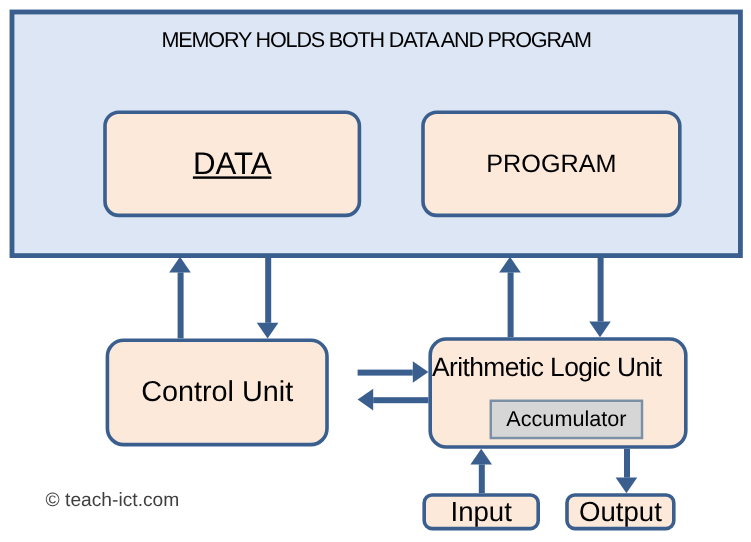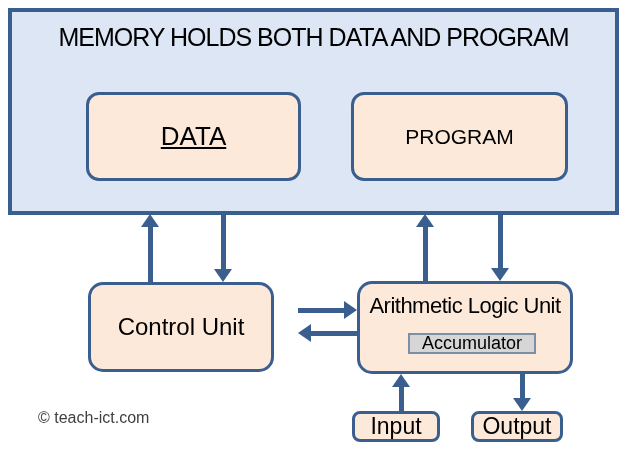--- a/index.html
+++ b/index.html
@@ -24,21 +24,21 @@
     position: absolute;
     left: 8px; top: 8px;
     width: 611px; height: 207px;
     background: var(--memory-fill);
     border: 4px solid var(--blue);
   }
   .memory-title {
     position: absolute;
     left: 0; right: 0; top: 11px;
     text-align: center;
-    font-size: 25px;
+    font-size: 18px;
     letter-spacing: -1px;
     color: #000000;
     white-space: nowrap;
   }
   .rounded {
     position: absolute;
     background: var(--peach);
     border: 3px solid var(--blue);
     display: flex;
     align-items: center;
@@ -65,40 +65,39 @@
     font-size: 24px;
   }
   .alu {
     left: 357px; top: 281px;
     width: 216px; height: 93px;
     border-radius: 15px;
     display: block;
   }
   .alu-label {
     margin-top: 9px;
-    text-align: center;
     font-size: 22px;
     letter-spacing: -0.5px;
     white-space: nowrap;
   }
   .accumulator {
     position: absolute;
     left: 48px; top: 49px;
-    width: 128px; height: 21px;
+    width: 128px; height: 33px;
     background: var(--acc-gray);
     border: 2px solid var(--acc-border);
     display: flex;
     align-items: center;
     justify-content: center;
     font-size: 18px;
     color: #000000;
   }
   .input-box {
     left: 352px; top: 411px;
-    width: 88px; height: 31px;
+    width: 98px; height: 31px;
     border-radius: 8px;
     font-size: 23px;
   }
   .output-box {
     left: 471px; top: 411px;
     width: 92px; height: 31px;
     border-radius: 8px;
     font-size: 23px;
   }
   .copyright {

